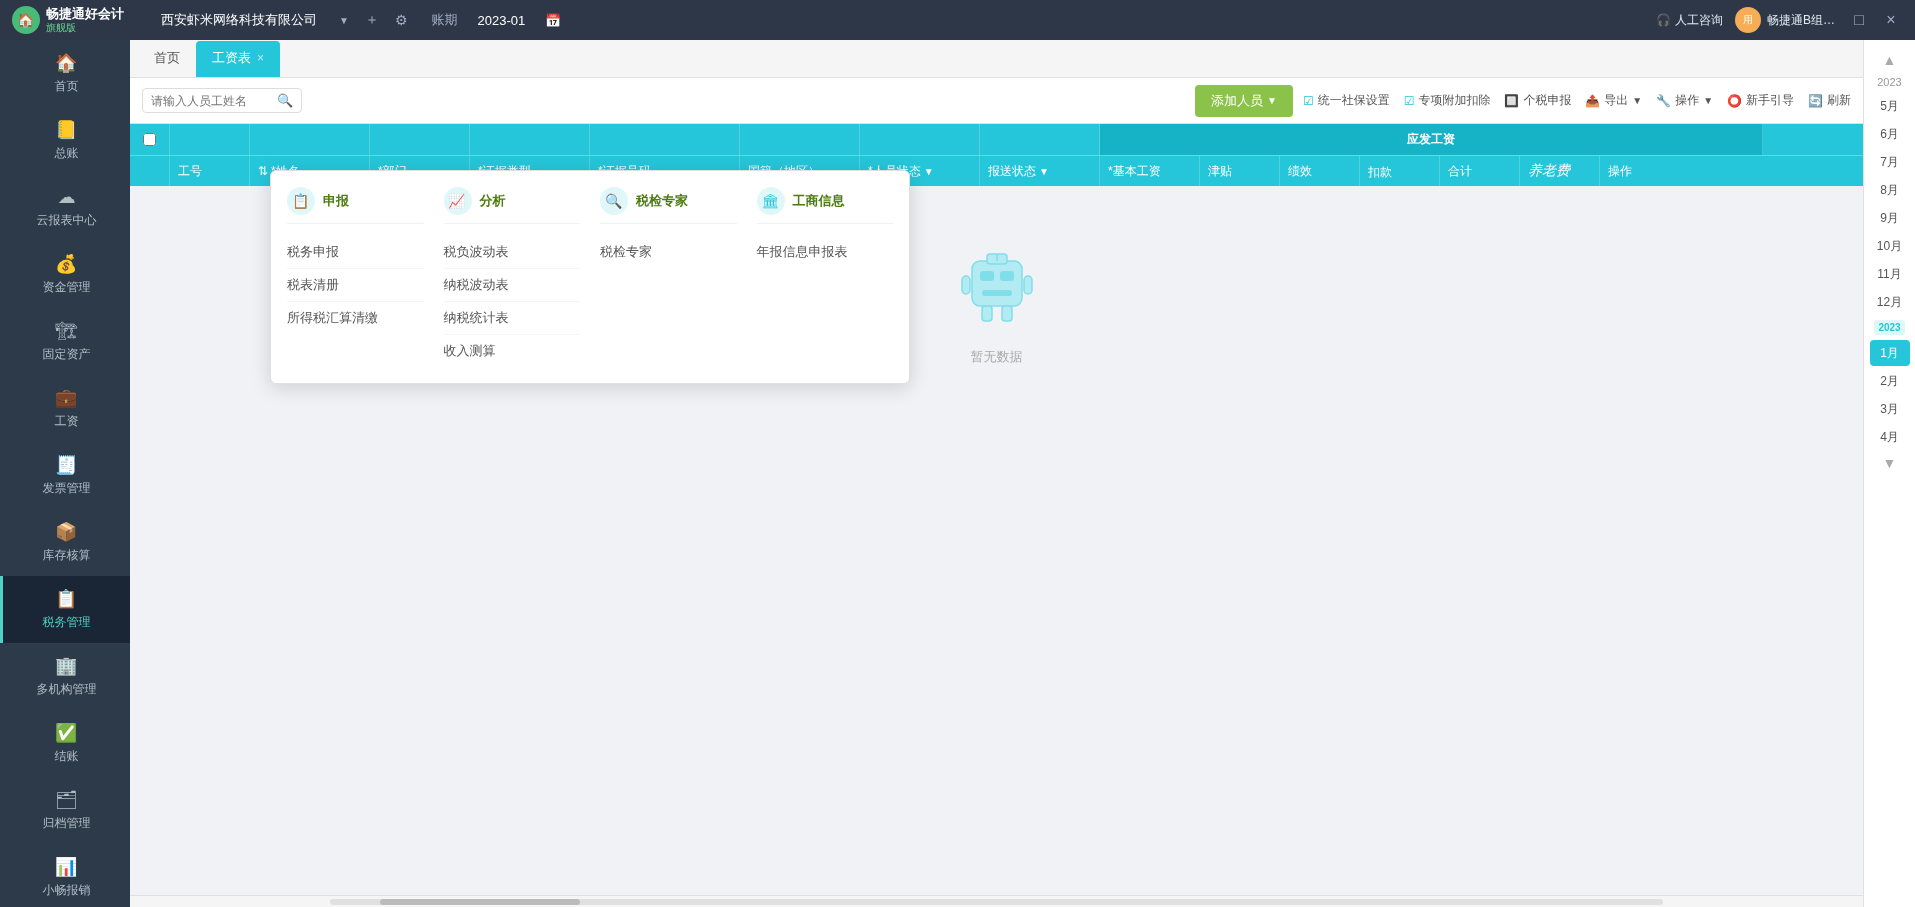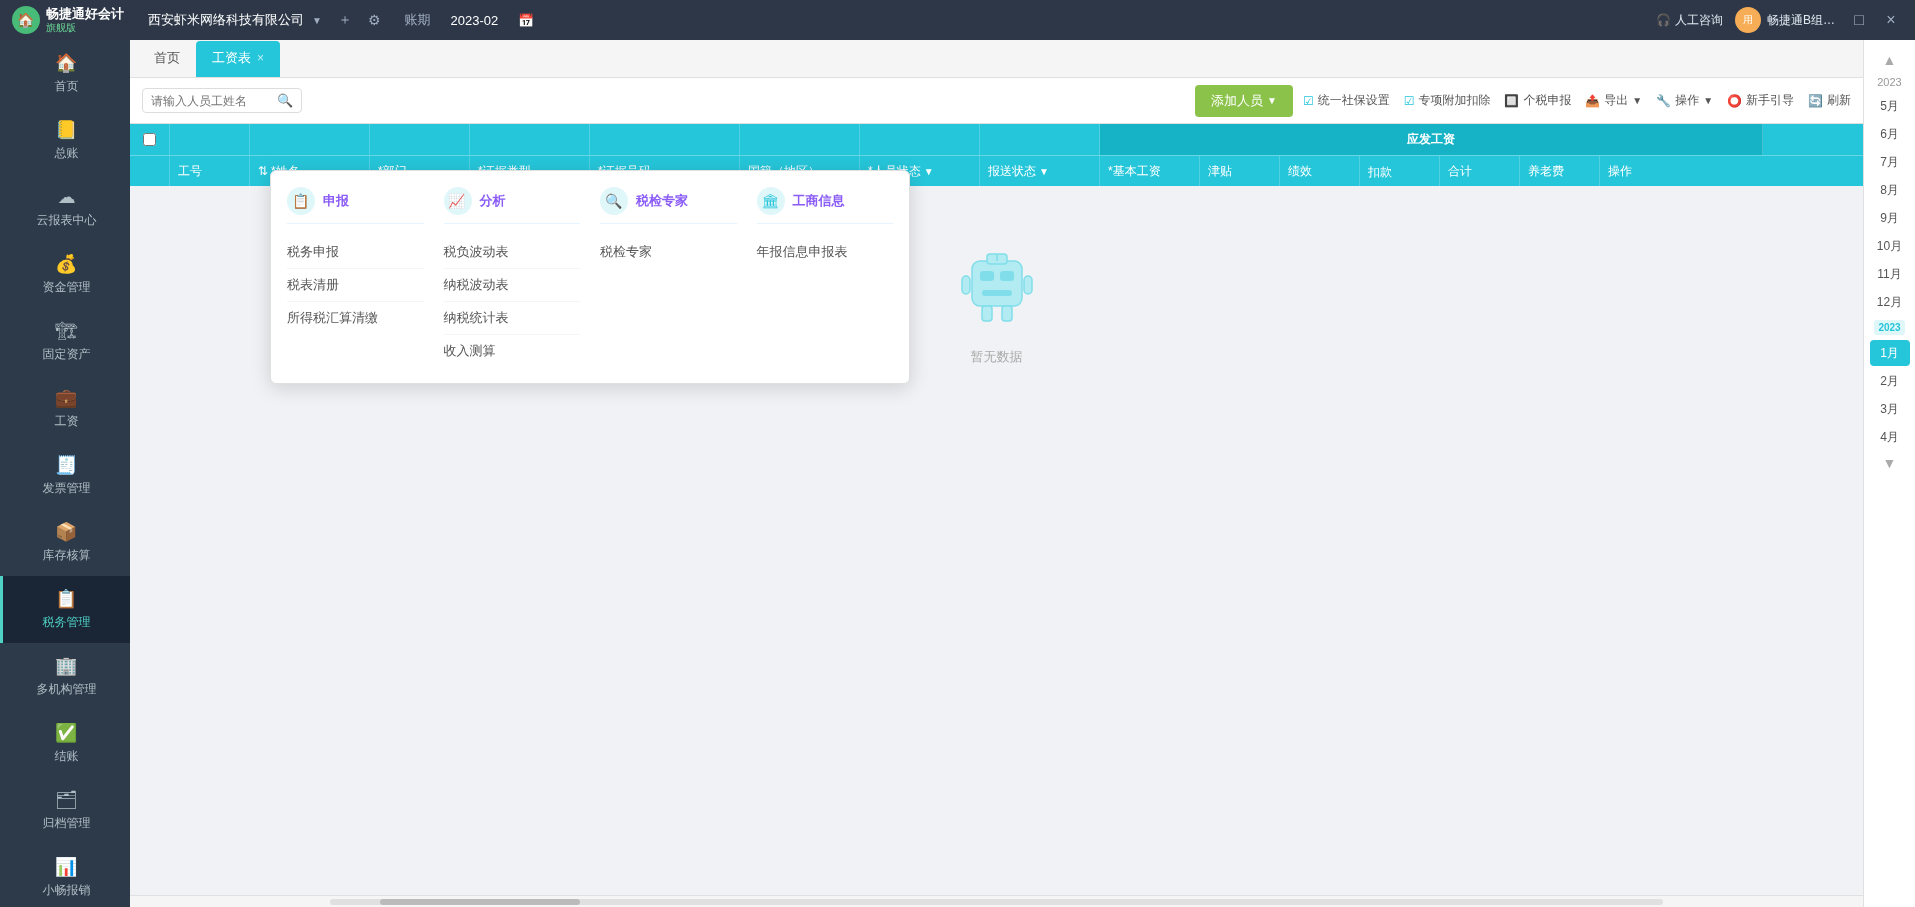--- a/index.html
+++ b/index.html
@@ -33,24 +33,24 @@
       justify-content: center;
       font-size: 14px;
       color: white;
     }
     .logo-text { font-size: 12px; line-height: 1.2; }
     .logo-text .main { font-weight: bold; font-size: 13px; color: #fff; }
     .logo-text .sub { font-size: 10px; color: #68d391; }
     .company-selector {
       display: flex;
       align-items: center;
-      gap: 8px;
+      gap: 22px;
       color: white;
       font-size: 13px;
-      margin-left: 6px;
+      margin-left: 19px;
       cursor: pointer;
       text-align: right;
     }
     .company-selector .arrow { font-size: 10px; color: #a0aec0; }
     .header-actions {
       display: flex;
       align-items: center;
       gap: 16px;
       margin-left: 16px;
     }
@@ -300,21 +300,21 @@
       border-radius: 50%;
       display: flex;
       align-items: center;
       justify-content: center;
       font-size: 14px;
       color: #26c6da;
     }
     .section-title {
       font-size: 13px;
       font-weight: bold;
-      color: #8b5cf6;
+      color: #4d7c0f;
     }
     .popup-menu-item {
       padding: 7px 0;
       font-size: 13px;
       color: #555;
       cursor: pointer;
       border-bottom: 1px solid #f5f5f5;
     }
     .popup-menu-item:last-child { border-bottom: none; }
 
@@ -427,21 +427,21 @@
   <div class="company-selector">
     <span>西安虾米网络科技有限公司</span>
     <span class="arrow">▼</span>
   </div>
   <div class="header-actions">
     <span class="icon-btn">＋</span>
     <span class="icon-btn">⚙</span>
   </div>
   <div class="period-info">
     <span class="period-label">账期</span>
-    <span class="period-value">2023-02</span>
+    <span class="period-value">2023-01</span>
     <span class="cal-icon">📅</span>
   </div>
 
   <div class="header-right">
     <div class="service-btn">
       <span>🎧</span>
       <span>人工咨询</span>
     </div>
     <div class="user-info">
       <div class="user-avatar">用</div>
@@ -600,21 +600,21 @@
           <div style="width:120px; flex-shrink:0; border-right:1px solid rgba(255,255,255,0.2); display:flex; align-items:center; padding:0 8px; font-size:12px;">*证据类型</div>
           <div style="width:150px; flex-shrink:0; border-right:1px solid rgba(255,255,255,0.2); display:flex; align-items:center; padding:0 8px; font-size:12px;">*证据号码</div>
           <div style="width:120px; flex-shrink:0; border-right:1px solid rgba(255,255,255,0.2); display:flex; align-items:center; padding:0 8px; font-size:12px;">国籍（地区）</div>
           <div style="width:120px; flex-shrink:0; border-right:1px solid rgba(255,255,255,0.2); display:flex; align-items:center; padding:0 8px; font-size:12px; gap:3px;">*人员状态 <span style="font-size:10px;">▼</span></div>
           <div style="width:120px; flex-shrink:0; border-right:1px solid rgba(255,255,255,0.2); display:flex; align-items:center; padding:0 8px; font-size:12px; gap:3px;">报送状态 <span style="font-size:10px;">▼</span></div>
           <div style="width:100px; flex-shrink:0; border-right:1px solid rgba(255,255,255,0.2); display:flex; align-items:center; padding:14px 8px; font-size:12px;">*基本工资</div>
           <div style="width:80px; flex-shrink:0; border-right:1px solid rgba(255,255,255,0.2); display:flex; align-items:center; padding:0 8px; font-size:12px;">津贴</div>
           <div style="width:80px; flex-shrink:0; border-right:1px solid rgba(255,255,255,0.2); display:flex; align-items:center; padding:0 8px; font-size:12px;">绩效</div>
           <div style="width:80px; flex-shrink:0; border-right:1px solid rgba(255,255,255,0.2); display:flex; align-items:center; padding:16px 8px; font-size:12px;">扣款</div>
           <div style="width:80px; flex-shrink:0; border-right:1px solid rgba(255,255,255,0.2); display:flex; align-items:center; padding:0 8px; font-size:12px;">合计</div>
-          <div style="width:80px; flex-shrink:0; border-right:1px solid rgba(255,255,255,0.2); display:flex; align-items:center; padding:9px 8px; font-size:12px;">养老费</div>
+          <div style="width:80px; flex-shrink:0; border-right:1px solid rgba(255,255,255,0.2); display:flex; align-items:center; padding:9px 8px; font-size:14px;font-style:italic;">养老费</div>
           <div style="width:100px; flex-shrink:0; display:flex; align-items:center; padding:0 8px; font-size:12px;">操作</div>
         </div>
       </div>
 
       <div class="empty-state">
         <svg width="90" height="90" viewBox="0 0 90 90">
 
           <rect x="20" y="15" width="50" height="45" rx="8" fill="#b2ebf2" stroke="#80deea" stroke-width="1.5"></rect>
           <rect x="28" y="25" width="14" height="10" rx="3" fill="#80deea"></rect>
           <rect x="48" y="25" width="14" height="10" rx="3" fill="#80deea"></rect>

